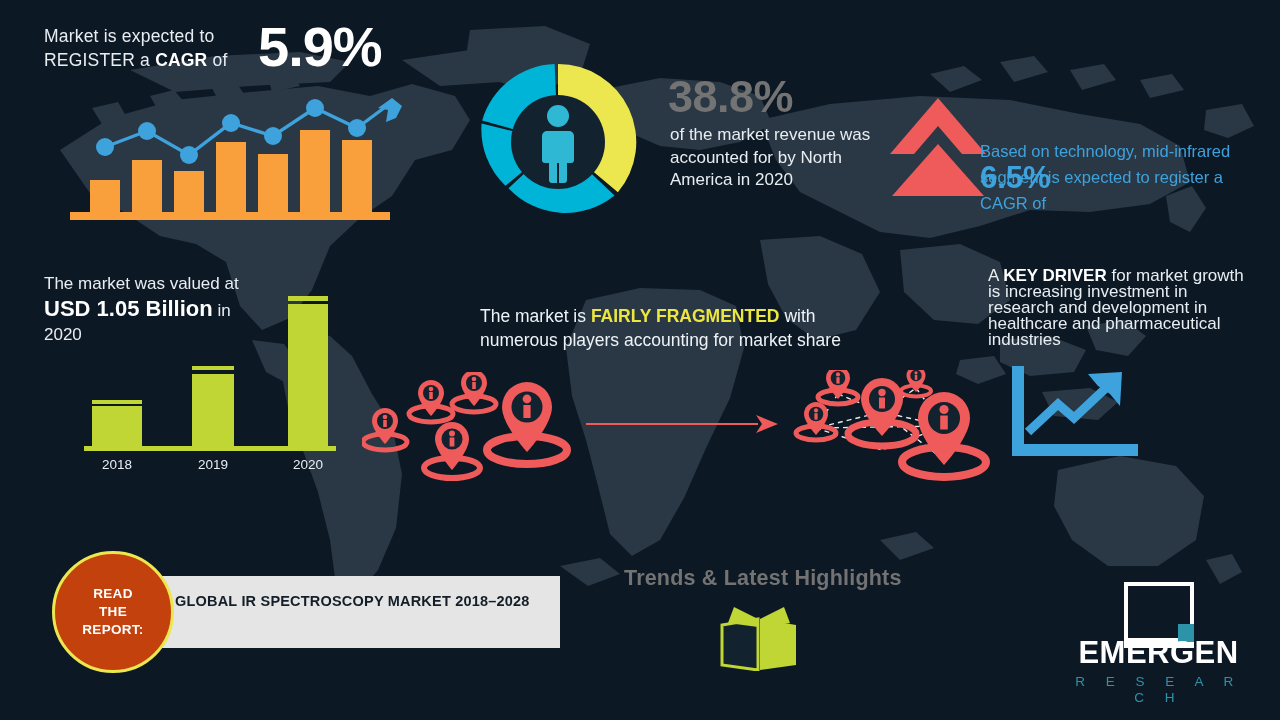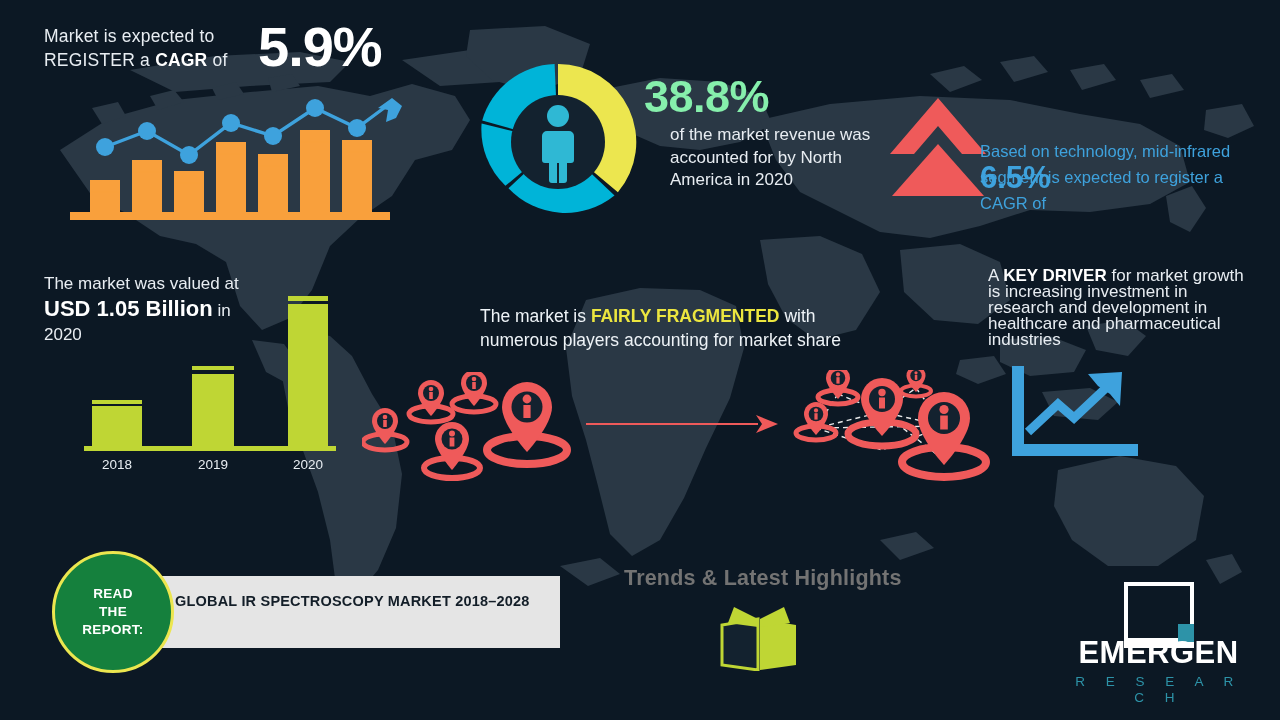--- a/index.html
+++ b/index.html
@@ -20,22 +20,22 @@
     left:44px;top:24px;width:240px;
     color:#e8edf2;font-size:17.5px;line-height:24px;letter-spacing:.2px;
   }
   .t-cagr-label b{font-weight:700;color:#ffffff;}
   .t-cagr-value{
     left:258px;top:16px;
     color:#ffffff;font-size:56px;font-weight:700;letter-spacing:-1px;line-height:62px;
   }
 
   .t-na-value{
-    left:644px;top:72px;
-    color:#86efac;font-size:45px;font-weight:700;line-height:50px;letter-spacing:-.5px;
+    left:668px;top:72px;
+    color:#737373;font-size:45px;font-weight:700;line-height:50px;letter-spacing:-.5px;
   }
   .t-na-desc{
     left:670px;top:124px;width:215px;
     color:#e8edf2;font-size:17px;line-height:22.5px;
   }
 
   .t-tech-desc{
     left:980px;top:90px;width:275px;
     color:#3ea2dd;font-size:16.5px;line-height:26px;margin-top:48px;
   }
@@ -79,21 +79,21 @@
   .report-banner{
     left:150px;top:576px;width:410px;height:72px;
     background:#e5e5e5;
   }
   .report-banner-text{
     position:absolute;left:25px;top:15px;width:370px;
     color:#131e28;font-size:14.5px;font-weight:700;line-height:20px;letter-spacing:.2px;
   }
   .report-circle{
     left:52px;top:551px;width:122px;height:122px;border-radius:50%;
-    background:#15803d;border:3px solid #ece64f;
+    background:#c2410c;border:3px solid #ece64f;
     display:flex;align-items:center;justify-content:center;
     box-sizing:border-box;
   }
   .report-circle span{
     color:#ffffff;font-size:13.5px;font-weight:700;line-height:18px;text-align:center;
     letter-spacing:.3px;
   }
 
   
   .logo-wrap{left:1060px;top:578px;width:195px;height:120px;}

